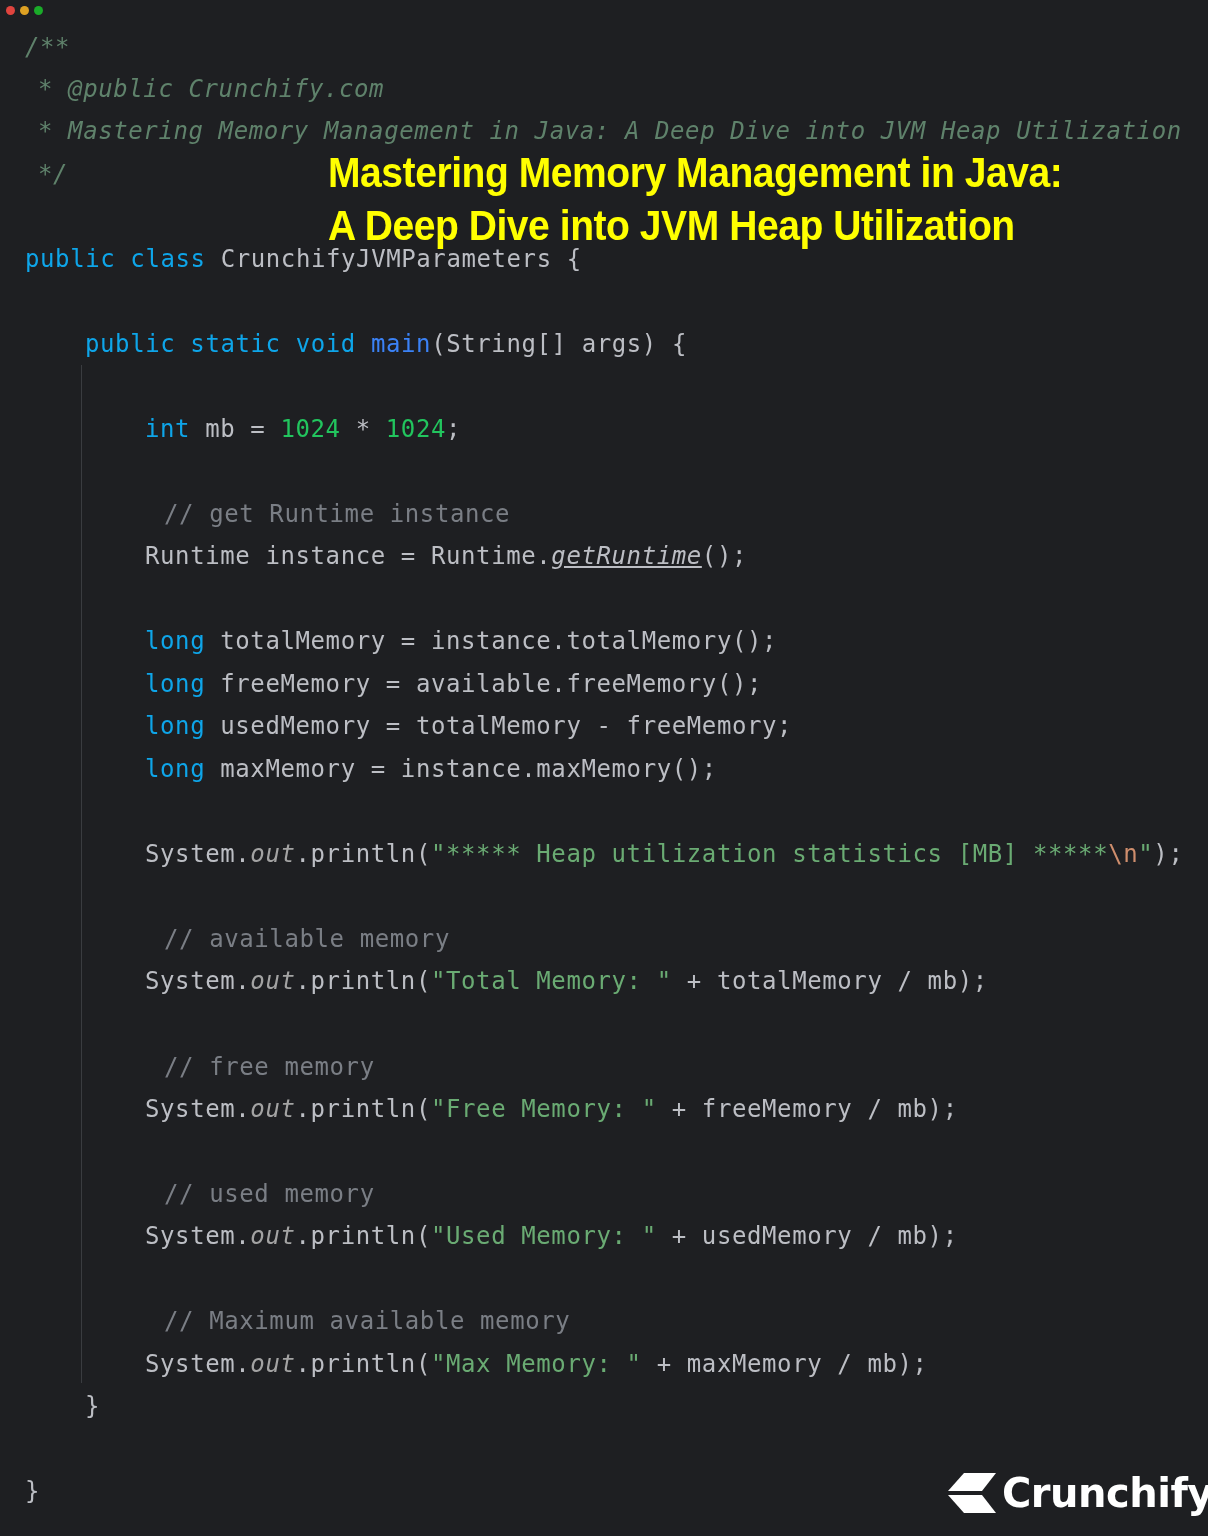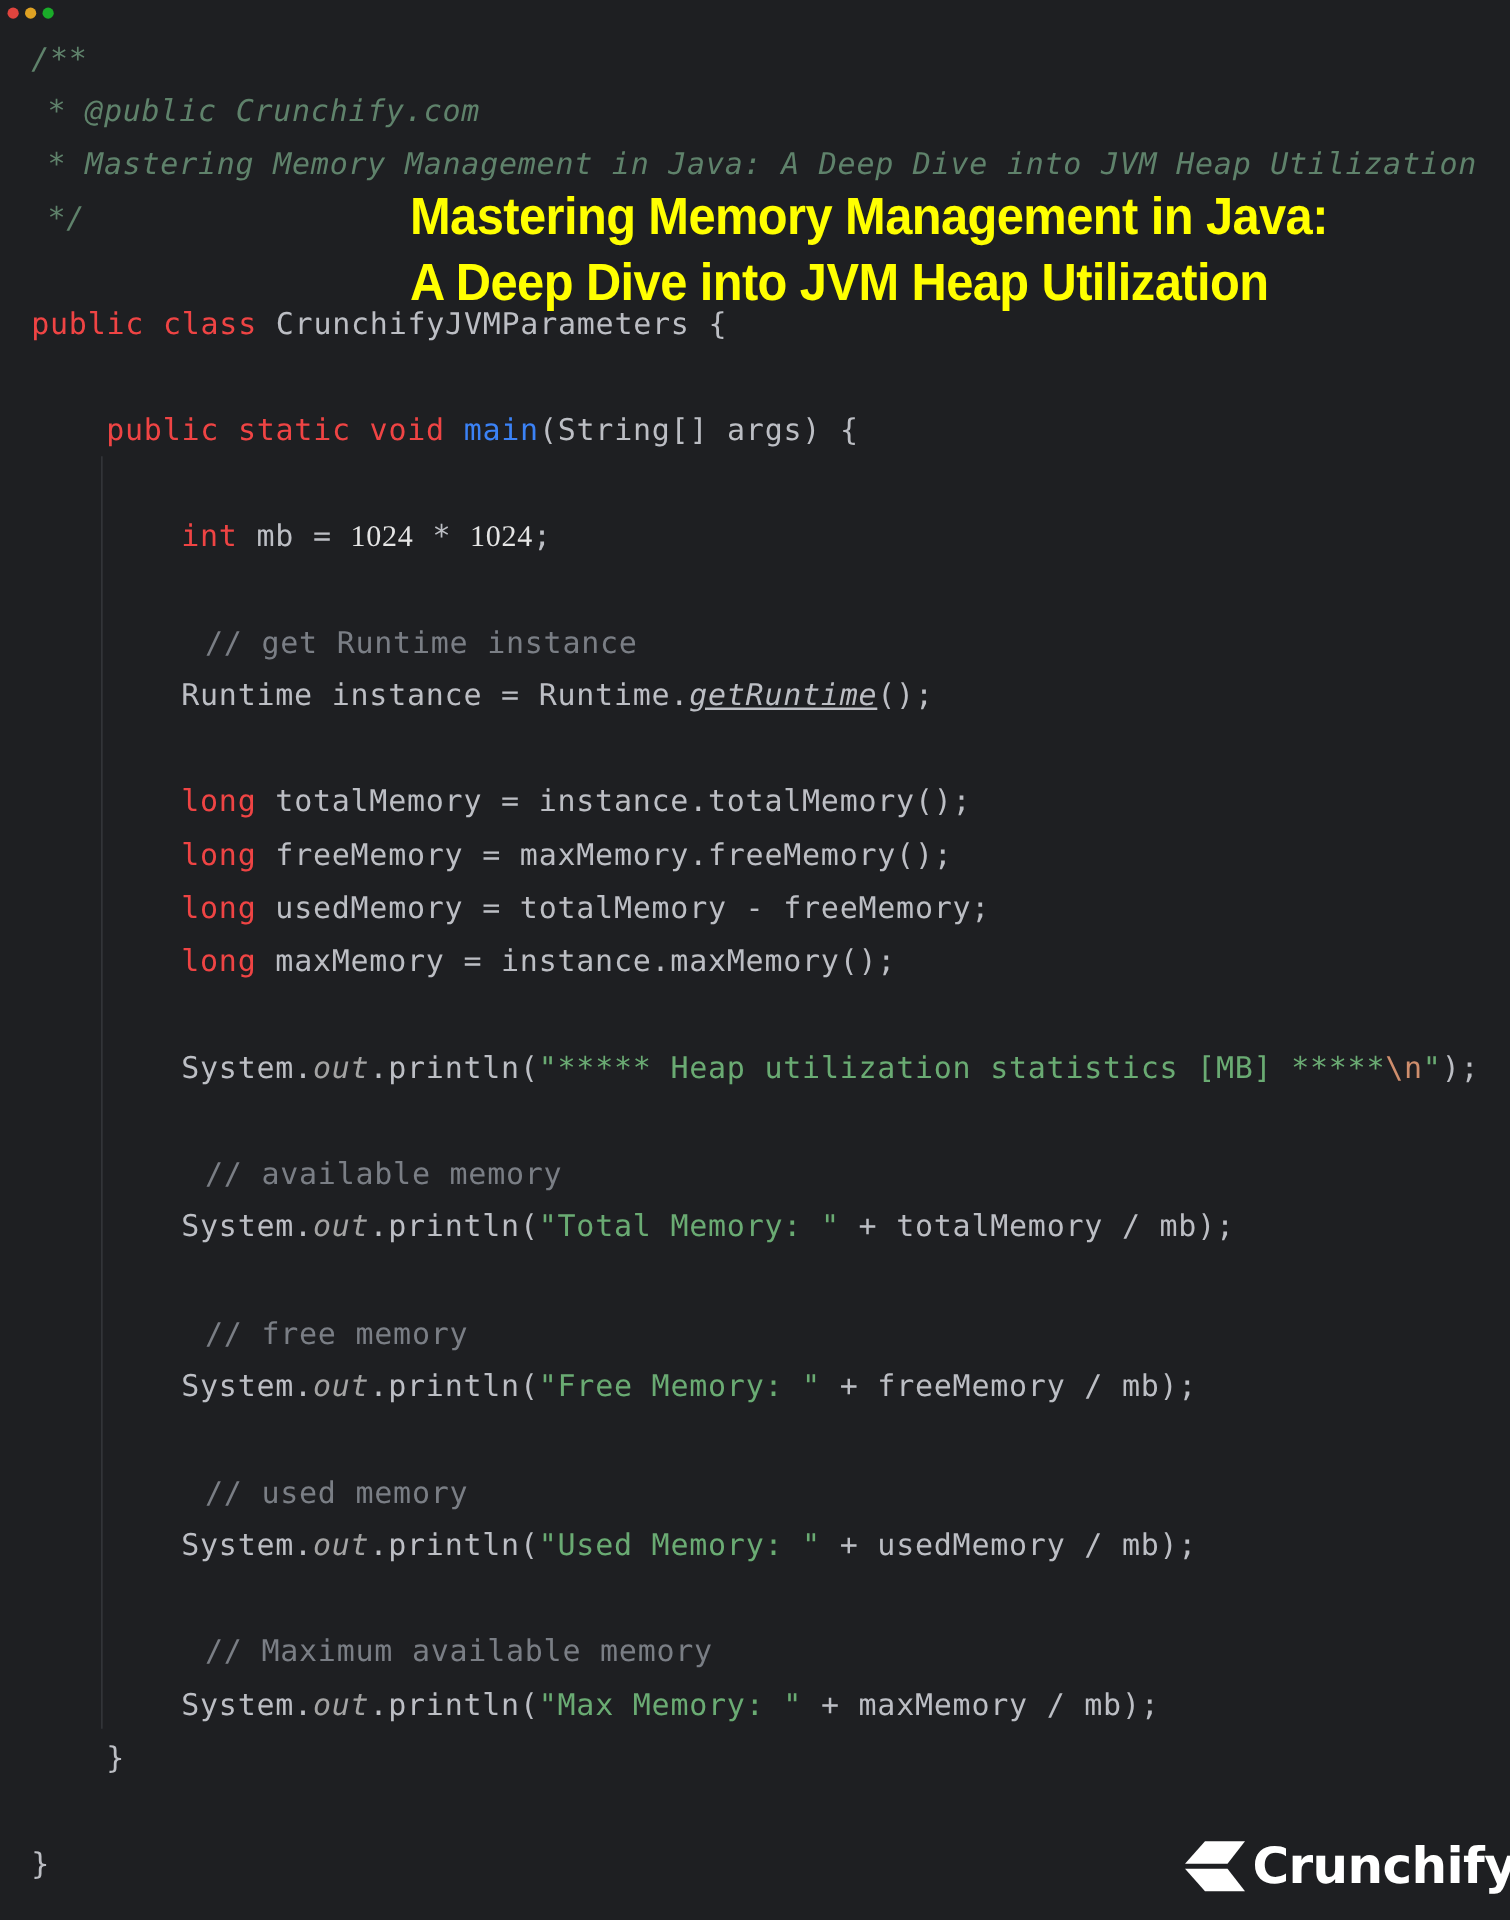--- a/index.html
+++ b/index.html
@@ -1,23 +1,23 @@
 <!DOCTYPE html>
 <html><head>
 <meta charset="utf-8">
 <style>
   html, body { margin:0; padding:0; }
   body { width:1208px; height:1536px; background:#1e1f22; position:relative; overflow:hidden; }
   .dots { position:absolute; top:6px; left:6px; display:flex; gap:5px; }
   .dot { width:9px; height:9px; border-radius:50%; }
   .code { position:absolute; left:0; top:0; width:1208px; }
   .line { position:absolute; white-space:pre; font-family:"DejaVu Sans Mono", monospace; font-size:24px; letter-spacing:0.6px; color:#bcbec4; line-height:30px; }
-  .kw { color:#ef4444;margin-top:39px; }
+  .kw { color:#0ea5e9;margin-top:39px; }
   .fn { color:#3b82f6; }
-  .num { color:#e5e5e5;font-family:Liberation Serif, serif; }
+  .num { color:#22c55e; }
   .cm { color:#7a7e85;margin-left:19px; }
   .doc { color:#5f826b; font-style:italic; }
   .str { color:#6aab73; }
   .esc { color:#cf8e6d; }
   .st { color:#a3a3a3; font-style:italic; }
   .it { font-style:italic;text-decoration:underline; }
   .guide { position:absolute; left:81px; top:365px; width:1px; height:1018px; background:#3a3c40; }
   .title { position:absolute; left:328px; top:146px; font-family:"Liberation Sans", sans-serif; font-weight:bold; font-size:42px; line-height:53px; color:#ffff00; letter-spacing:-0.5px; transform:scaleX(0.93); transform-origin:left top; white-space:nowrap; }
   .logo { position:absolute; left:946px; top:1470px; display:flex; align-items:center; gap:4px; }
   .logo-text { font-family:"DejaVu Sans", sans-serif; font-weight:bold; font-size:40px; color:#ffffff; letter-spacing:-0.5px; }
@@ -42,21 +42,21 @@
   <div class="line" style="left:25px;top:244px"><span class="kw">public class </span><span>CrunchifyJVMParameters {</span></div>
 
   <div class="line" style="left:85px;top:329px"><span class="kw">public static void </span><span class="fn">main</span><span>(String[] args) {</span></div>
 
   <div class="line" style="left:145px;top:414px"><span class="kw">int</span><span> mb = </span><span class="num">1024</span><span> * </span><span class="num">1024</span><span>;</span></div>
 
   <div class="line cm" style="left:145px;top:499px">// get Runtime instance</div>
   <div class="line" style="left:145px;top:541px"><span>Runtime instance = Runtime.</span><span class="it">getRuntime</span><span>();</span></div>
 
   <div class="line" style="left:145px;top:626px"><span class="kw">long</span><span> totalMemory = instance.totalMemory();</span></div>
-  <div class="line" style="left:145px;top:669px"><span class="kw">long</span><span> freeMemory = maxMemory.freeMemory();</span></div>
+  <div class="line" style="left:145px;top:669px"><span class="kw">long</span><span> freeMemory = available.freeMemory();</span></div>
   <div class="line" style="left:145px;top:711px"><span class="kw">long</span><span> usedMemory = totalMemory - freeMemory;</span></div>
   <div class="line" style="left:145px;top:754px"><span class="kw">long</span><span> maxMemory = instance.maxMemory();</span></div>
 
   <div class="line" style="left:145px;top:839px"><span>System.</span><span class="st">out</span><span>.println(</span><span class="str">"***** Heap utilization statistics [MB] *****</span><span class="esc">\n</span><span class="str">"</span><span>);</span></div>
 
   <div class="line cm" style="left:145px;top:924px">// available memory</div>
   <div class="line" style="left:145px;top:966px"><span>System.</span><span class="st">out</span><span>.println(</span><span class="str">"Total Memory: "</span><span> + totalMemory / mb);</span></div>
 
   <div class="line cm" style="left:145px;top:1052px">// free memory</div>
   <div class="line" style="left:145px;top:1094px"><span>System.</span><span class="st">out</span><span>.println(</span><span class="str">"Free Memory: "</span><span> + freeMemory / mb);</span></div>

